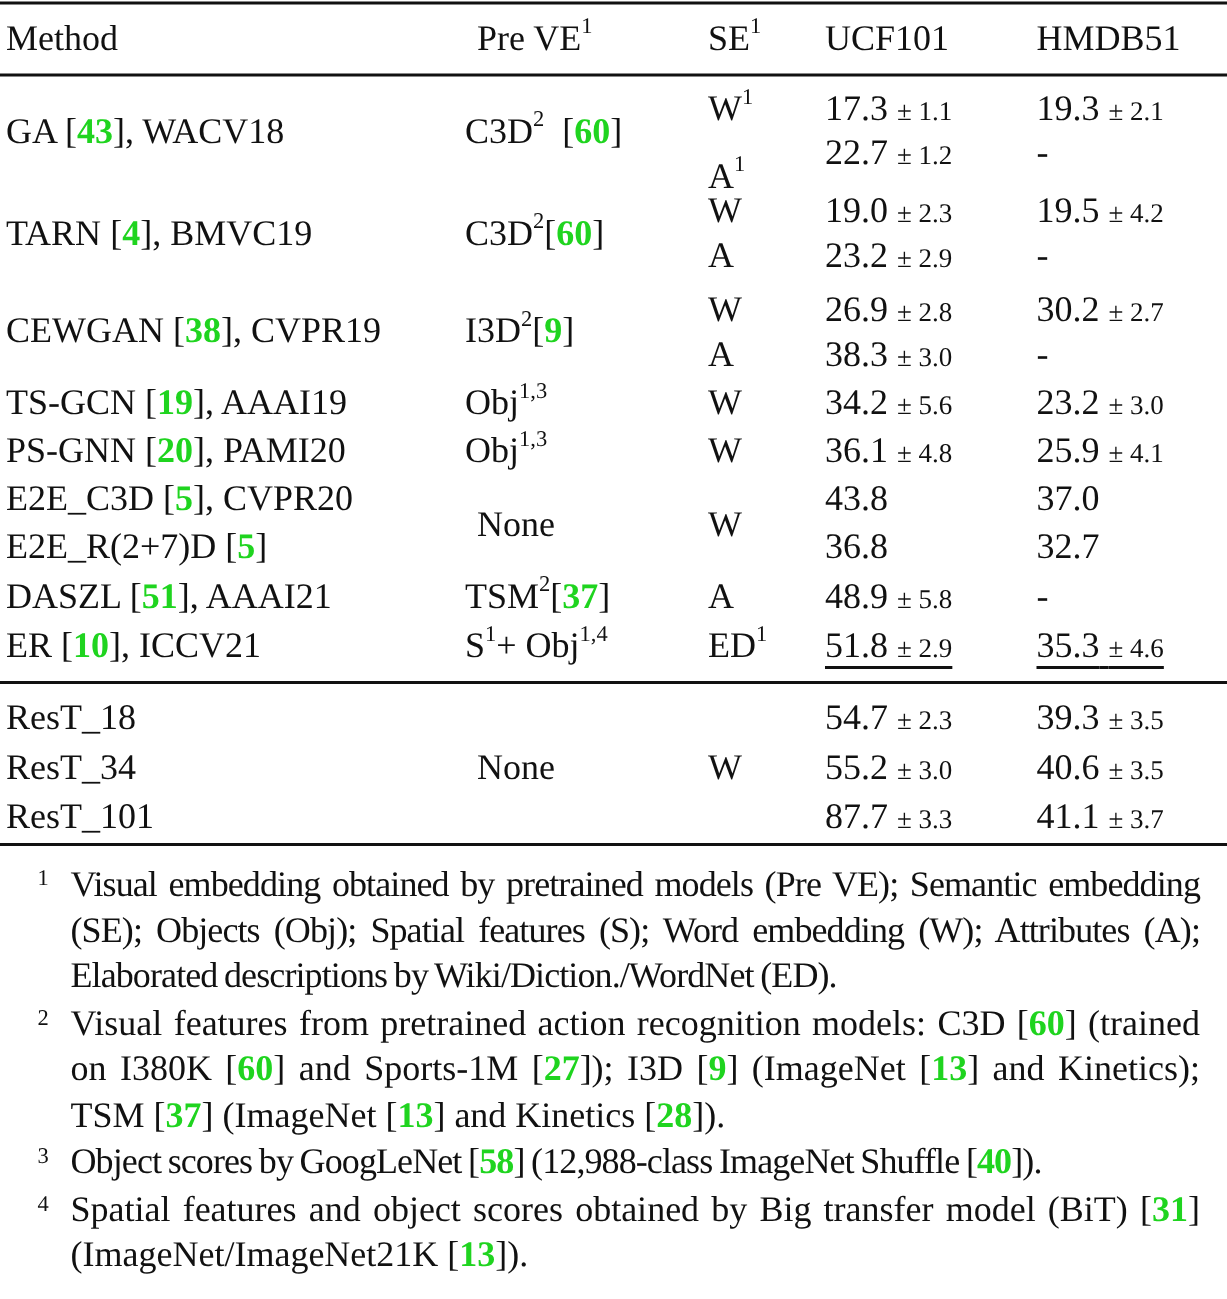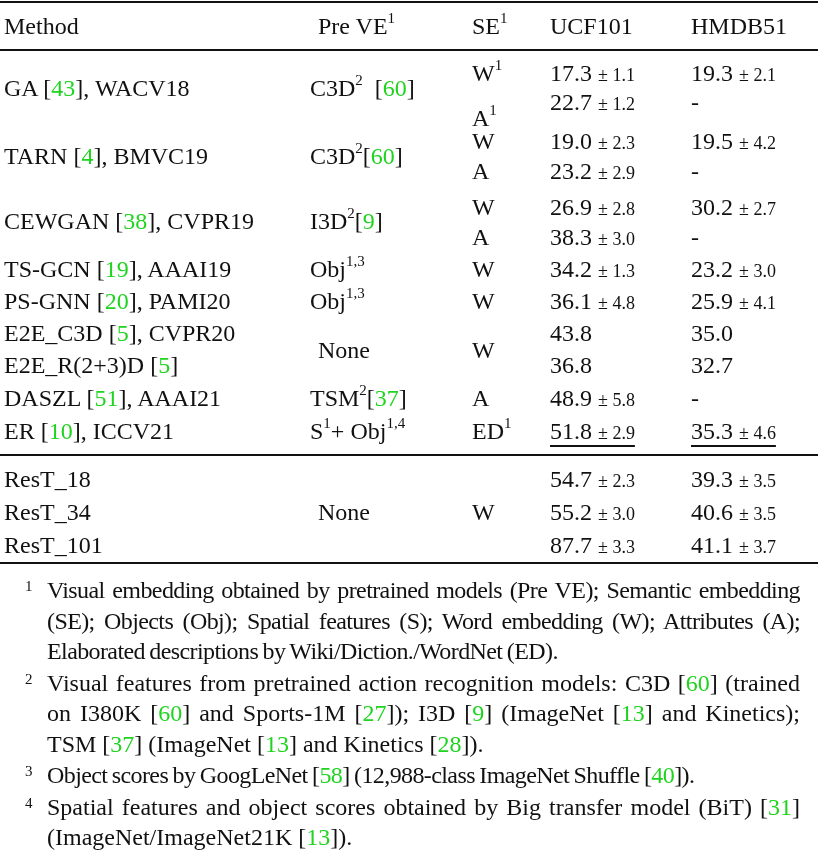--- a/index.html
+++ b/index.html
@@ -9,21 +9,21 @@
     color: #111111;
   }
   .rule { position: absolute; left: 0; width: 818px; background: #111; }
   .rule.thick { height: 2px; }
   .rule.thin { height: 1.5px; }
   .cell {
     position: absolute; font-size: 24px; line-height: 28px; white-space: nowrap;
   }
   .cell sup { font-size: 15px; line-height: 0; position: relative; top: -2px; vertical-align: super; }
   .pm { font-size: 18px; }
-  .ref { color: #1fd41f; }
+  .ref { color: #1fd41f; font-weight: bold; }
   .bold { font-weight: normal; }
   .ul { text-decoration: underline; text-underline-offset: 6px; text-decoration-thickness: 1.5px; }
   .notes { position: absolute; left: 0; top: 575px; width: 800px; }
   .note {
     position: relative; padding-left: 47px; font-size: 24px; line-height: 30.5px;
     text-align: justify; margin-bottom: 1px;
   }
   .note .mark { position: absolute; left: 25px; top: -4px; font-size: 15px; }
   .note.tight { letter-spacing: -0.6px; word-spacing: -1px; }
 </style>
@@ -73,37 +73,37 @@
   <div class="cell" style="left:691px;top:193px"><span>30.2</span> <span class="pm">± 2.7</span></div>
   <div class="cell" style="left:472px;top:223px">A</div>
   <div class="cell" style="left:550px;top:223px"><span>38.3</span> <span class="pm">± 3.0</span></div>
   <div class="cell" style="left:691px;top:223px">-</div>
 </div>
 
 <div>
   <div class="cell" style="left:4px;top:255px"><span>TS-GCN</span> [<span class="ref">19</span>]<span>, AAAI19</span></div>
   <div class="cell" style="left:310px;top:255px"><span>Obj</span><sup>1,3</sup></div>
   <div class="cell" style="left:472px;top:255px">W</div>
-  <div class="cell" style="left:550px;top:255px"><span>34.2</span> <span class="pm">± 1.3</span></div>
+  <div class="cell" style="left:550px;top:255px"><span>34.2</span> <span class="pm">± 5.6</span></div>
   <div class="cell" style="left:691px;top:255px"><span>23.2</span> <span class="pm">± 3.0</span></div>
 </div>
 
 <div>
   <div class="cell" style="left:4px;top:287px"><span>PS-GNN</span> [<span class="ref">20</span>]<span>, PAMI20</span></div>
   <div class="cell" style="left:310px;top:287px"><span>Obj</span><sup>1,3</sup></div>
   <div class="cell" style="left:472px;top:287px">W</div>
   <div class="cell" style="left:550px;top:287px"><span>36.1</span> <span class="pm">± 4.8</span></div>
   <div class="cell" style="left:691px;top:287px"><span>25.9</span> <span class="pm">± 4.1</span></div>
 </div>
 
 <div>
   <div class="cell" style="left:4px;top:319px"><span>E2E_C3D</span> [<span class="ref">5</span>]<span>, CVPR20</span></div>
   <div class="cell" style="left:550px;top:319px">43.8</div>
-  <div class="cell" style="left:691px;top:319px">35.0</div>
-  <div class="cell" style="left:4px;top:351px"><span>E2E_R(2+3)D</span> [<span class="ref">5</span>]<span></span></div>
+  <div class="cell" style="left:691px;top:319px">37.0</div>
+  <div class="cell" style="left:4px;top:351px"><span>E2E_R(2+7)D</span> [<span class="ref">5</span>]<span></span></div>
   <div class="cell" style="left:550px;top:351px">36.8</div>
   <div class="cell" style="left:691px;top:351px">32.7</div>
   <div class="cell bold" style="left:318px;top:336px">None</div>
   <div class="cell" style="left:472px;top:336px">W</div>
 </div>
 
 <div>
   <div class="cell" style="left:4px;top:384px"><span>DASZL</span> [<span class="ref">51</span>]<span>, AAAI21</span></div>
   <div class="cell" style="left:310px;top:384px"><span>TSM</span><sup>2</sup>[<span class="ref">37</span>]</div>
   <div class="cell" style="left:472px;top:384px">A</div>

